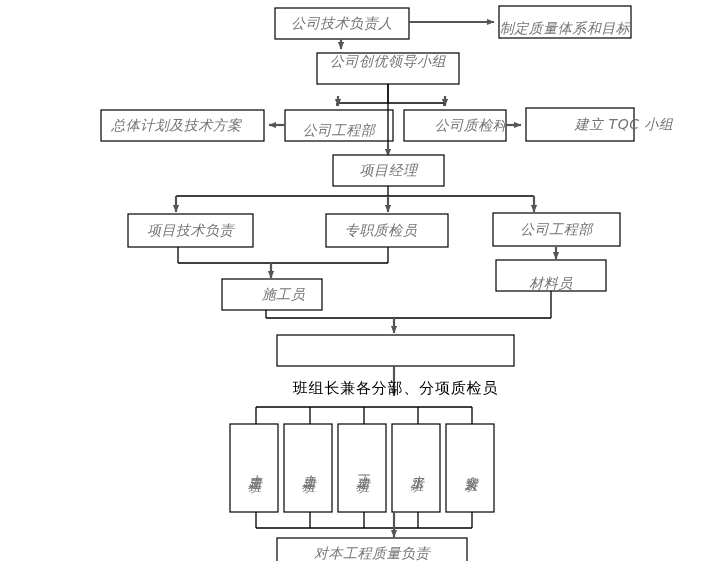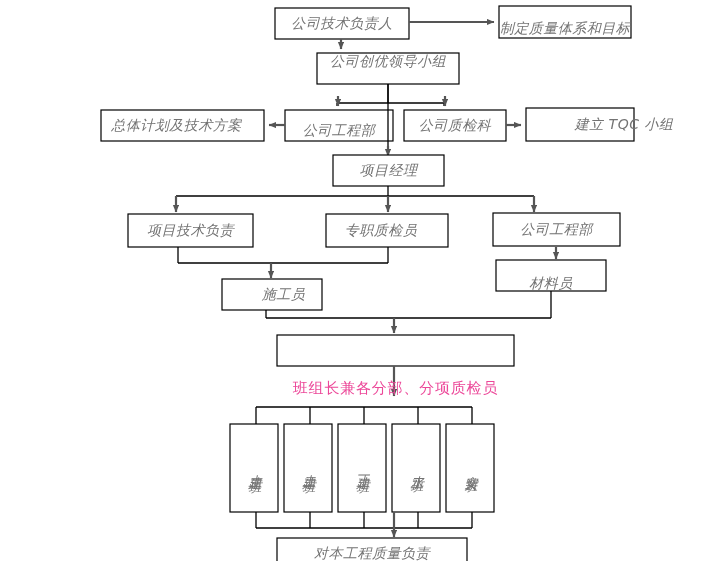--- a/index.html
+++ b/index.html
@@ -53,21 +53,21 @@
   }
   .node-label.vert {
     writing-mode: vertical-rl;
     text-orientation: upright;
     letter-spacing: 2px;
     font-size: 13px;
     white-space: nowrap;
   }
   .free-label {
     position: absolute;
-    color: #ec4899;
+    color: #000000;
     font-size: 15px;
     letter-spacing: 0.8px;
     white-space: nowrap;
   }
   .hit {
     position: absolute;
     background: transparent;
   }
 </style>
 </head>
@@ -174,21 +174,21 @@
   <div class="node-label" style="left:275px; top:8px; width:134px; height:31px;">公司技术负责人</div>
 
   <div class="node-label" style="left:499px; top:10px; width:132px; height:36px;">制定质量体系和目标</div>
 
   <div class="node-label" style="left:317px; top:53px; width:142px; height:16px;">公司创优领导小组</div>
 
   <div class="node-label" style="left:101px; top:110px; width:151px; height:31px;">总体计划及技术方案</div>
 
   <div class="node-label" style="left:285px; top:115px; width:108px; height:31px;">公司工程部</div>
 
-  <div class="node-label" style="left:404px; top:110px; width:102px; height:31px;">公司质检科</div>
+  <div class="node-label" style="left:404px; top:110px; width:102px; height:31px;padding-left:16px;">公司质检科</div>
 
   <div class="node-label" style="left:526px; top:108px; width:108px; height:33px;margin-left:44px;">建立 TQC 小组</div>
 
   <div class="node-label" style="left:333px; top:155px; width:111px; height:31px;">项目经理</div>
 
   <div class="node-label" style="left:128px; top:214px; width:125px; height:33px;">项目技术负责</div>
 
   <div class="node-label" style="left:326px; top:214px; width:110px; height:33px;">专职质检员</div>
 
   <div class="node-label" style="left:493px; top:213px; width:127px; height:33px;">公司工程部</div>

